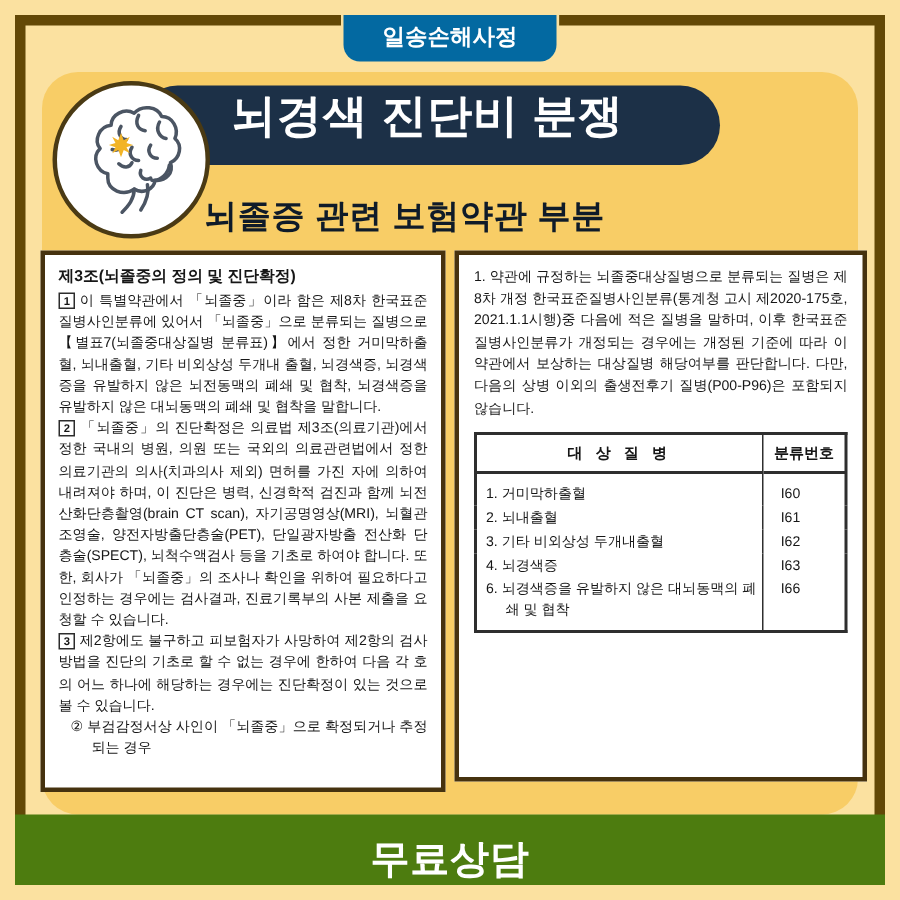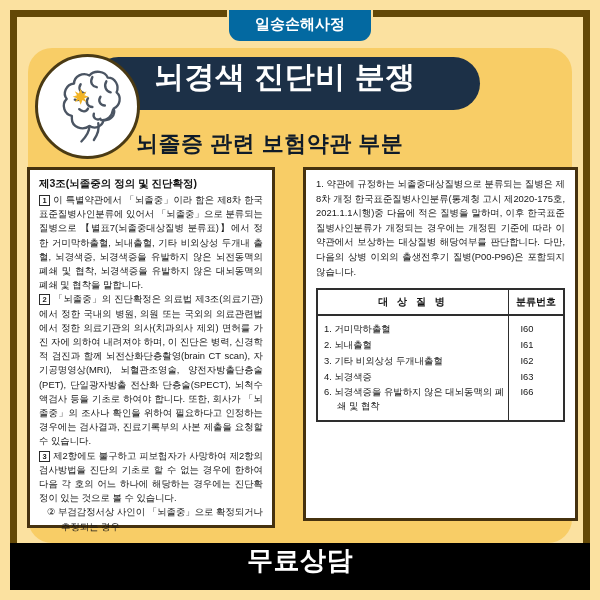--- a/index.html
+++ b/index.html
@@ -20,42 +20,42 @@
     background:#fff;border:3px solid #4a3a14;border-radius:50%;z-index:4;
     display:flex;align-items:center;justify-content:center;box-sizing:border-box;}
   .pill{position:absolute;left:92px;top:57px;width:388px;height:53px;
     background:#1c3047;border-radius:27px;z-index:3;display:flex;
     align-items:flex-start;padding-left:62px;box-sizing:border-box;}
   .pill-text{color:#ffffff;font-size:30px;font-weight:bold;letter-spacing:0.5px;white-space:nowrap;}
   .subtitle{position:absolute;left:136px;top:129px;font-size:22px;font-weight:bold;
     color:#0f1b29;z-index:3;white-space:nowrap;letter-spacing:0.5px;}
   .panel{position:absolute;background:#ffffff;border:3px solid #46320f;
     box-sizing:border-box;z-index:2;color:#161616;}
-  .panel-left{left:27px;top:167px;width:248px;height:361px;padding:7px 9px 6px;}
+  .panel-left{left:27px;top:167px;width:270px;height:361px;padding:7px 9px 6px;}
   .panel-right{left:303px;top:167px;width:275px;height:354px;padding:7px 10px;}
   .clause-title{font-size:10.5px;font-weight:bold;margin:0 0 2px;}
   .body-text{font-size:9.4px;line-height:14.2px;text-align:justify;margin:0;}
   .marker{display:inline-block;border:1px solid #2c2c2c;font-size:7.5px;line-height:9px;
     padding:0 2.5px;margin-right:3px;font-weight:bold;}
   .subitem{font-size:9.4px;line-height:14.2px;text-align:justify;
     margin-left:8px;padding-left:14px;text-indent:-14px;}
   .table-title{text-align:center;font-size:12.5px;font-weight:bold;
     margin:8px 0 14px;letter-spacing:1px;}
   .intro-text{font-size:9.4px;line-height:14.6px;text-align:justify;margin:0 0 9px;}
   table.cls{width:100%;border-collapse:collapse;border:2px solid #2e2e2e;table-layout:fixed;}
   table.cls th{border-bottom:2px solid #2e2e2e;font-size:10px;padding:5px 0;
     font-weight:bold;letter-spacing:3px;}
   table.cls th.code-col{border-left:1.5px solid #2e2e2e;width:54px;letter-spacing:0;}
   table.cls td{font-size:9.4px;line-height:13.8px;vertical-align:top;padding:1px 3px 1px 6px;}
   table.cls td.disease{padding-left:19px;text-indent:-13px;}
   table.cls td.code{border-left:1.5px solid #2e2e2e;text-align:center;padding-left:2px;padding-right:20px;}
   table.cls tbody tr:first-child td{padding-top:6px;}
   table.cls tbody tr:last-child td{padding-bottom:7px;}
-  .bar{position:absolute;left:10px;right:10px;top:543px;bottom:10px;background:#000000;
-    z-index:5;display:flex;align-items:flex-start;justify-content:center;gap:34px;}
+  .bar{position:absolute;left:10px;right:10px;top:543px;bottom:10px;background:#4d7c0f;
+    z-index:5;display:flex;align-items:flex-end;justify-content:center;gap:34px;}
   .bar-label,.bar-phone{color:#ffffff;font-weight:bold;font-size:26px;white-space:nowrap;letter-spacing:0.5px;}
 </style>
 </head>
 <body>
 
 <div class="frame"></div>
 
 <div class="badge">
   <span>일송손해사정</span>
 </div>

